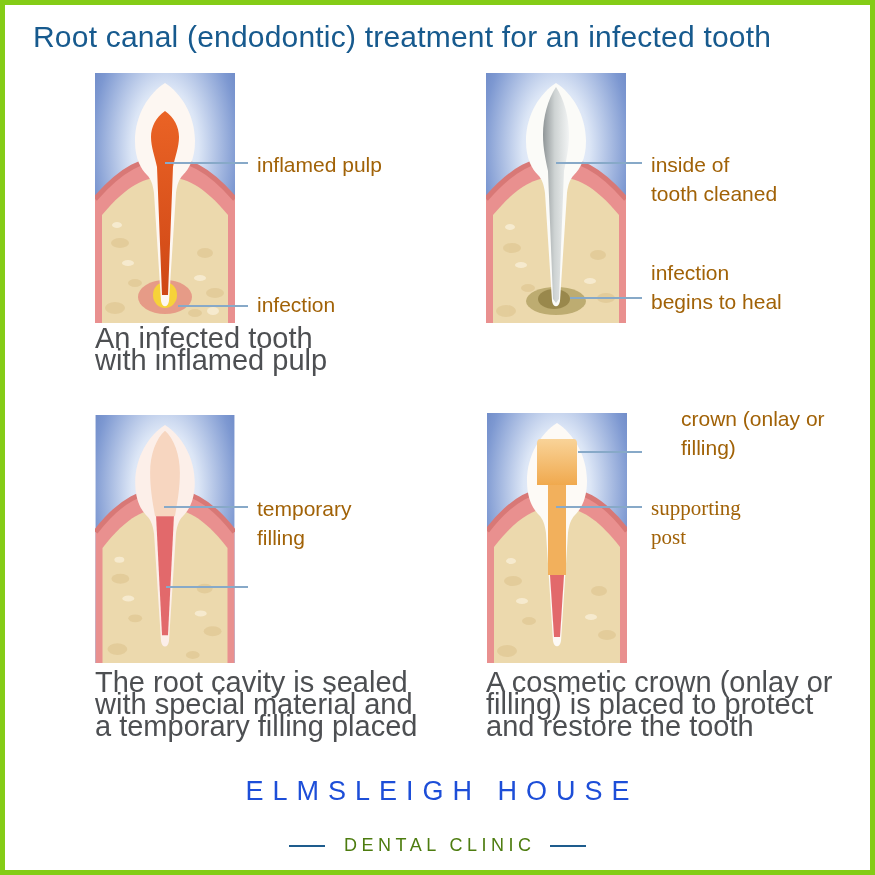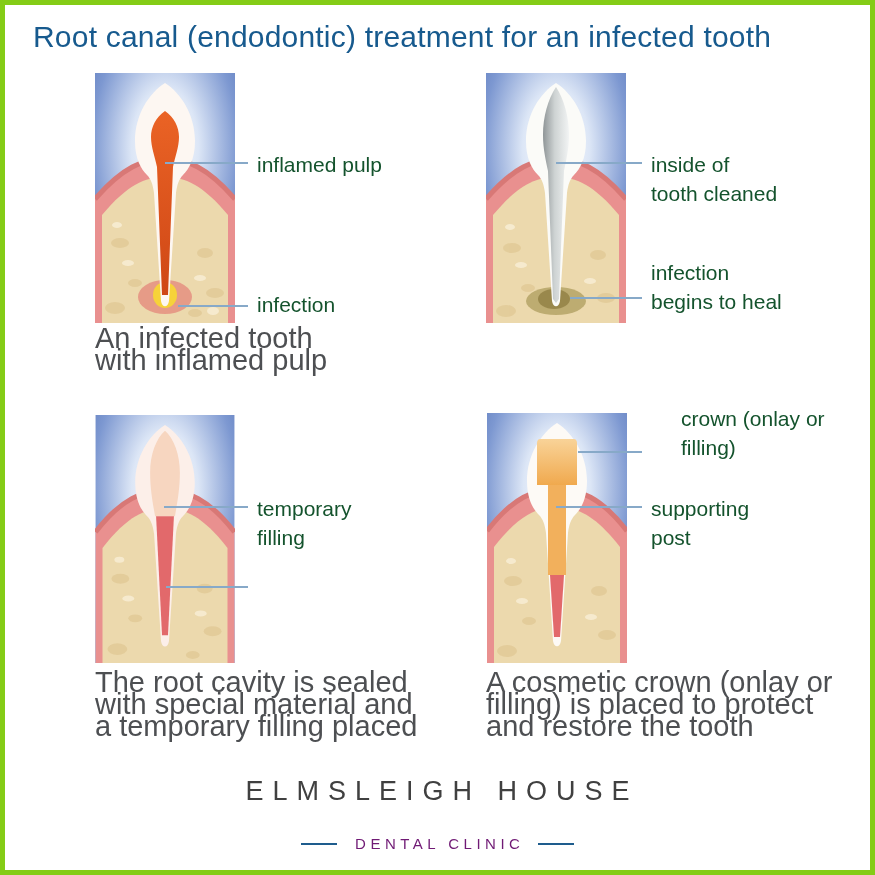--- a/index.html
+++ b/index.html
@@ -15,40 +15,40 @@
   .abs{position:absolute;}
   #title{
     left:28px;top:15px;width:810px;
     font-size:30px;color:#175a8e;letter-spacing:0.2px;
   }
   .panel{
     width:140px;height:250px;
   }
   .panel svg{display:block;width:100%;height:100%;}
   .label{
-    font-size:21px;color:#14532d;line-height:29px;
+    font-size:21px;color:#a16207;line-height:29px;
     white-space:pre-line;
   }
   .caption{
     font-size:29px;color:#4d4f52;line-height:22px;
     white-space:pre-line;
   }
   .leader{
     height:2px;background:#87a9c8;
   }
   #clinic-name{
     left:0;top:771px;width:100%;text-align:center;
-    font-size:27px;color:#404040;letter-spacing:9px;text-indent:9px;
+    font-size:27px;color:#1d4ed8;letter-spacing:9px;text-indent:9px;
   }
   #clinic-sub{
     left:0;top:830px;width:100%;
     display:flex;align-items:center;justify-content:center;gap:14px;
   }
   #clinic-sub .sub-text{
-    font-size:15px;color:#701a75;letter-spacing:4.5px;text-indent:4.5px;
+    font-size:18px;color:#4d7c0f;letter-spacing:4.5px;text-indent:4.5px;
   }
   .divider{
     width:36px;height:2px;background:#1e5c8d;
   }
 </style>
 </head>
 <body>
 
 <div id="page">
 
@@ -233,21 +233,21 @@
   <div class="abs label" style="left:252px;top:145px;">inflamed pulp</div>
   <div class="abs label" style="left:252px;top:285px;">infection</div>
   <div class="abs label" style="left:646px;top:145px;">inside of
 tooth cleaned</div>
   <div class="abs label" style="left:646px;top:253px;">infection
 begins to heal</div>
   <div class="abs label" style="left:252px;top:489px;">temporary
 filling</div>
   <div class="abs label" style="left:646px;top:399px;margin-left:30px;">crown (onlay or
 filling)</div>
-  <div class="abs label" style="left:646px;top:489px;">supporting
+  <div class="abs label" style="left:646px;top:489px;font-family:Liberation Serif, serif;">supporting
 post</div>
 
   <div class="abs caption" style="left:90px;top:322px;">An infected tooth
 with inflamed pulp</div>
   <div class="abs caption" style="left:90px;top:666px;">The root cavity is sealed
 with special material and
 a temporary filling placed</div>
   <div class="abs caption" style="left:481px;top:666px;">A cosmetic crown (onlay or
 filling) is placed to protect
 and restore the tooth</div>

